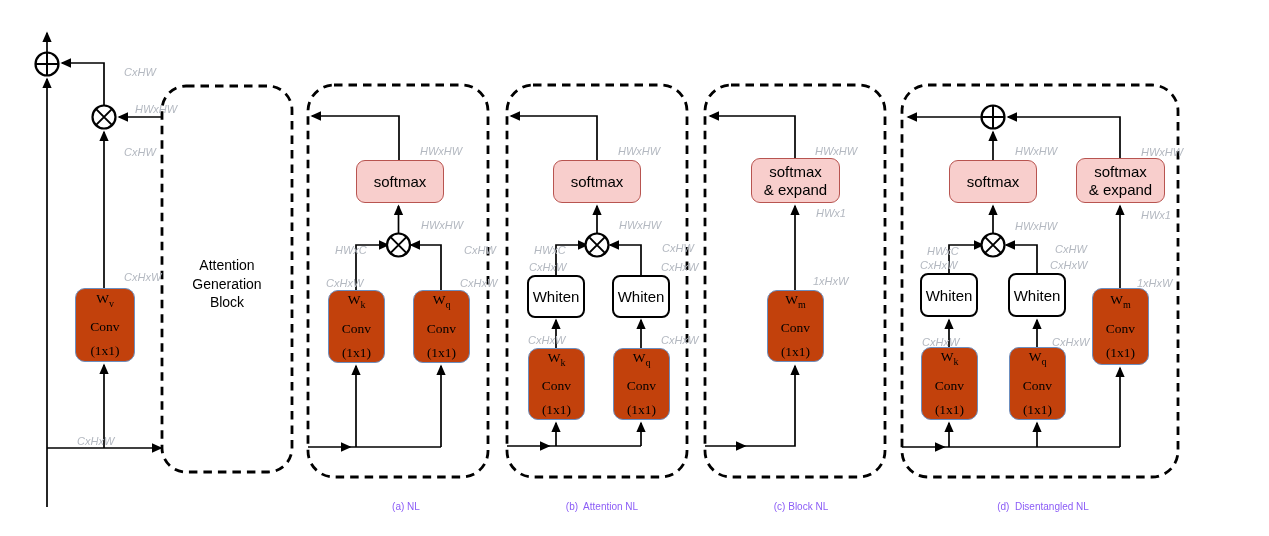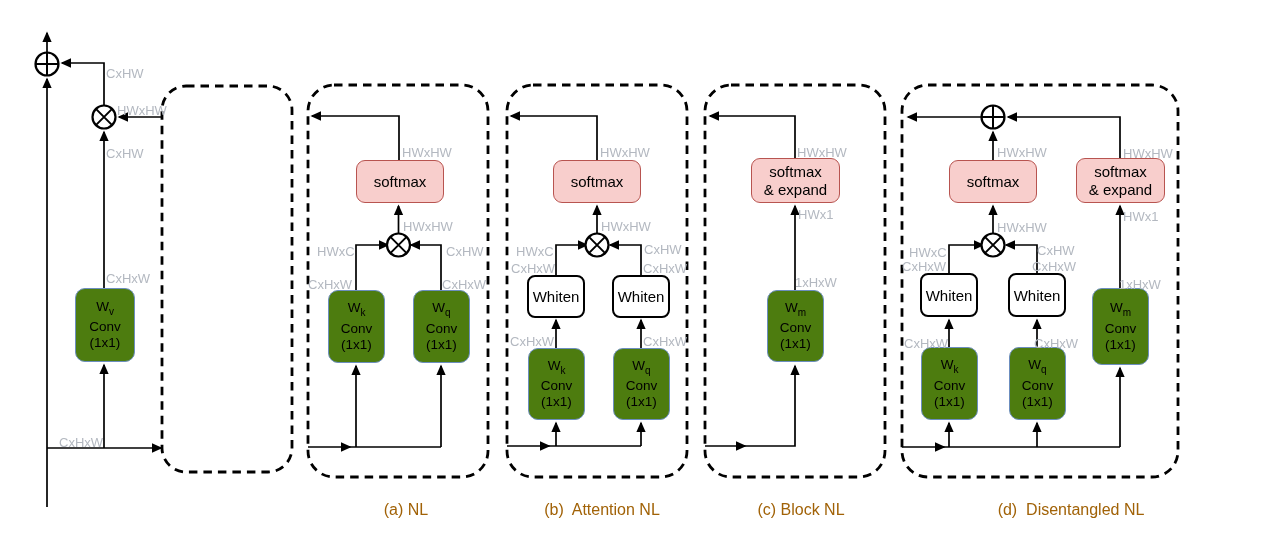--- a/index.html
+++ b/index.html
@@ -6,38 +6,38 @@
   #canvas{
     position:relative;width:1269px;height:536px;background:#ffffff;overflow:hidden;
     font-family:"Liberation Sans", sans-serif;color:#111;
   }
   #wires{position:absolute;left:0;top:0;width:1269px;height:536px;}
   .box{
     position:absolute;box-sizing:border-box;display:flex;flex-direction:column;
     align-items:center;justify-content:center;text-align:center;
   }
   .conv{
-    background:#4d7c0f;border:1.6px solid #6c8ebf;border-radius:10px;
-    font-size:13.5px;line-height:16px;color:#000;
+    background:#c2410c;border:1.6px solid #6c8ebf;border-radius:10px;
+    font-size:13.5px;line-height:24px;color:#000;font-family:Liberation Serif, serif;
   }
   .conv sub{font-size:10px;}
   .pink{
     background:#f8cecc;border:1.8px solid #b85450;border-radius:9px;
     font-size:15px;line-height:18px;color:#000;
   }
   .whiten{
     background:#ffffff;border:2px solid #000000;border-radius:8px;
     font-size:15px;color:#000;
   }
   .dim{
-    position:absolute;font-size:13px;color:#b3b8c0;white-space:nowrap;
+    position:absolute;font-size:11px;font-style:italic;color:#b3b8c0;white-space:nowrap;margin-left:18px;
   }
   .caption{
     position:absolute;top:501px;transform:translateX(-50%);
-    font-size:16px;color:#a16207;white-space:pre;
+    font-size:10px;color:#8b5cf6;white-space:pre;
   }
   .agb-text{
     position:absolute;left:162px;top:256px;width:130px;text-align:center;
     font-size:14px;line-height:18.5px;color:#000;
   }
 </style>
 </head>
 <body>
 
 <div id="canvas">
@@ -136,20 +136,25 @@
         <circle cx="993" cy="117" r="11.5" stroke-width="2.2"></circle>
         <path d="M993,105.5 L993,128.5 M981.5,117 L1004.5,117" stroke-width="2" fill="none"></path>
       </g>
       <g>
         <circle cx="993" cy="245" r="11.5" stroke-width="2.2"></circle>
         <path d="M984.9,236.9 L1001.1,253.1 M984.9,253.1 L1001.1,236.9" stroke-width="2" fill="none"></path>
       </g>
     </g>
   </svg>
 
+  <div class="agb-text">
+    <div>Attention</div>
+    <div>Generation</div>
+    <div>Block</div>
+  </div>
 
   <div class="box conv" style="left:75px;top:288px;width:60px;height:74px">
     <div><span>W</span><sub>v</sub></div>
     <div>Conv</div>
     <div>(1x1)</div>
   </div>
 
   <div class="box pink" style="left:356px;top:160px;width:88px;height:43px">
     <div>softmax</div>
   </div>
@@ -257,15 +262,15 @@
   <span class="dim" style="left:1037px;top:243px">CxHW</span>
   <span class="dim" style="left:902px;top:259px">CxHxW</span>
   <span class="dim" style="left:1032px;top:259px">CxHxW</span>
   <span class="dim" style="left:1119px;top:277px">1xHxW</span>
   <span class="dim" style="left:904px;top:336px">CxHxW</span>
   <span class="dim" style="left:1034px;top:336px">CxHxW</span>
 
   <div class="caption" style="left:406px">(a) NL</div>
   <div class="caption" style="left:602px">(b)  Attention NL</div>
   <div class="caption" style="left:801px">(c) Block NL</div>
-  <div class="caption" style="left:1071px">(d)  Disentangled NL</div>
+  <div class="caption" style="left:1043px">(d)  Disentangled NL</div>
 
 </div>
 
 </body></html>

